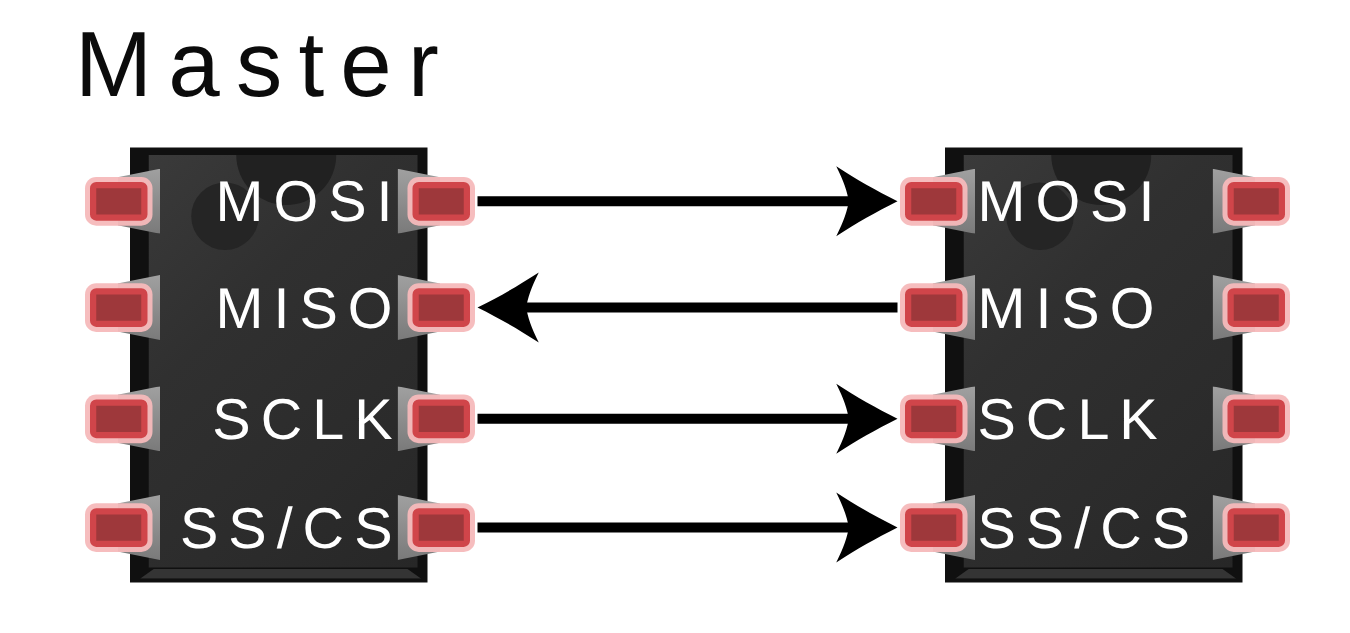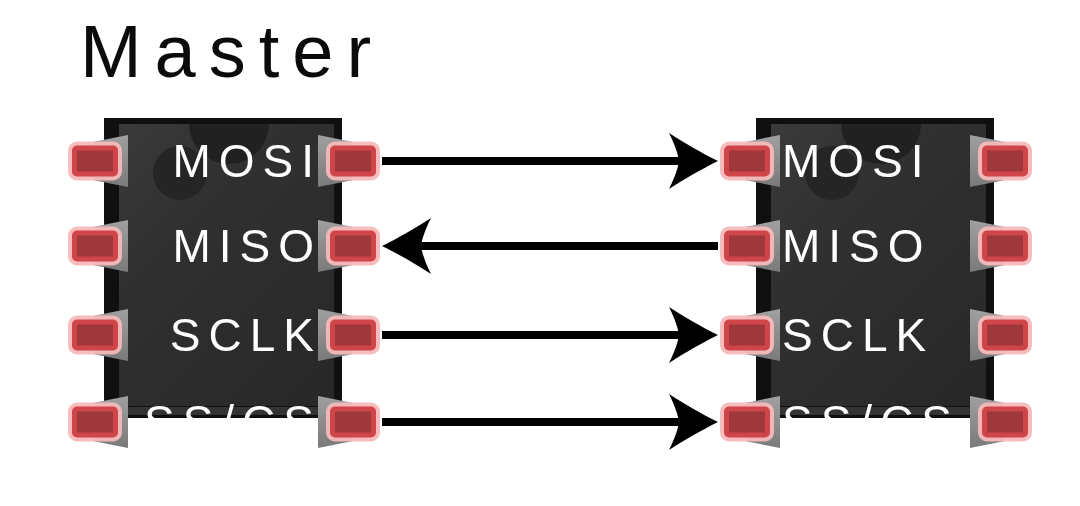--- a/index.html
+++ b/index.html
@@ -8,26 +8,26 @@
     overflow:hidden; font-family:"Liberation Sans", sans-serif;
   }
 
   
   .chip-title {
     position:absolute; top:12px; height:80px;
     font-size:74px; line-height:80px; font-weight:400;
     letter-spacing:13px; color:#0b0b0b; text-align:center;
     white-space:nowrap;
   }
-  #title-master { left:72px;  width:320px; }
+  #title-master { left:52px;  width:320px; }
   #title-slave  { left:722px; width:306px; }
 
   
   .chip {
-    position:absolute; top:118px; width:238px; height:300px;
+    position:absolute; top:118px; width:238px; height:348px;
     background:#101010;
   }
   #chip-master { left:104px; }
   #chip-slave  { left:756px; }
 
   .chip-body {
     position:absolute; left:15px; top:6px; right:8px; bottom:12px;
     background:linear-gradient(135deg, #3a3a3a 0%, #303030 35%, #2b2b2b 75%, #272727 100%);
     overflow:hidden;
   }

